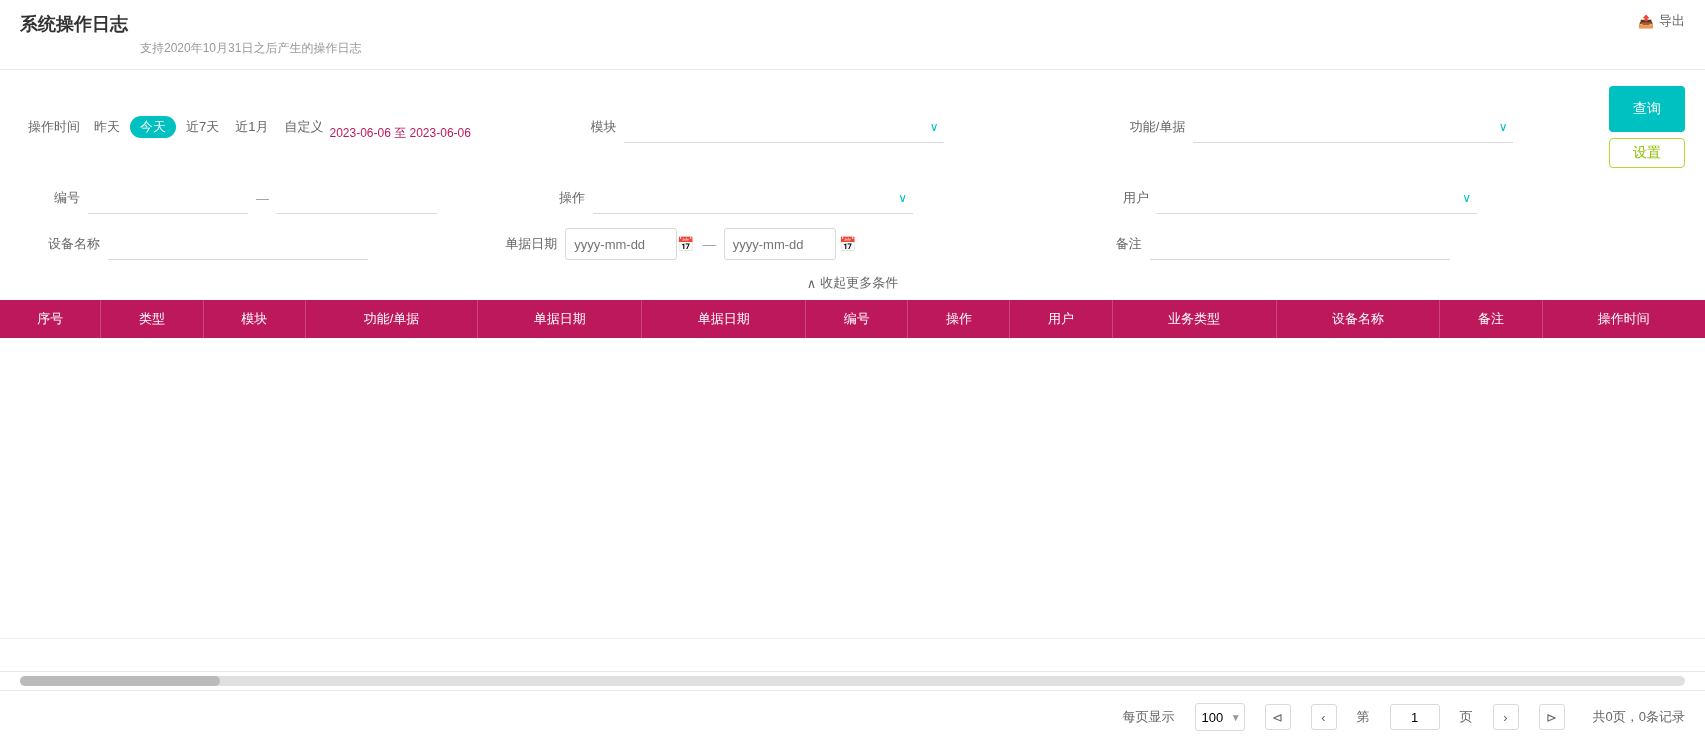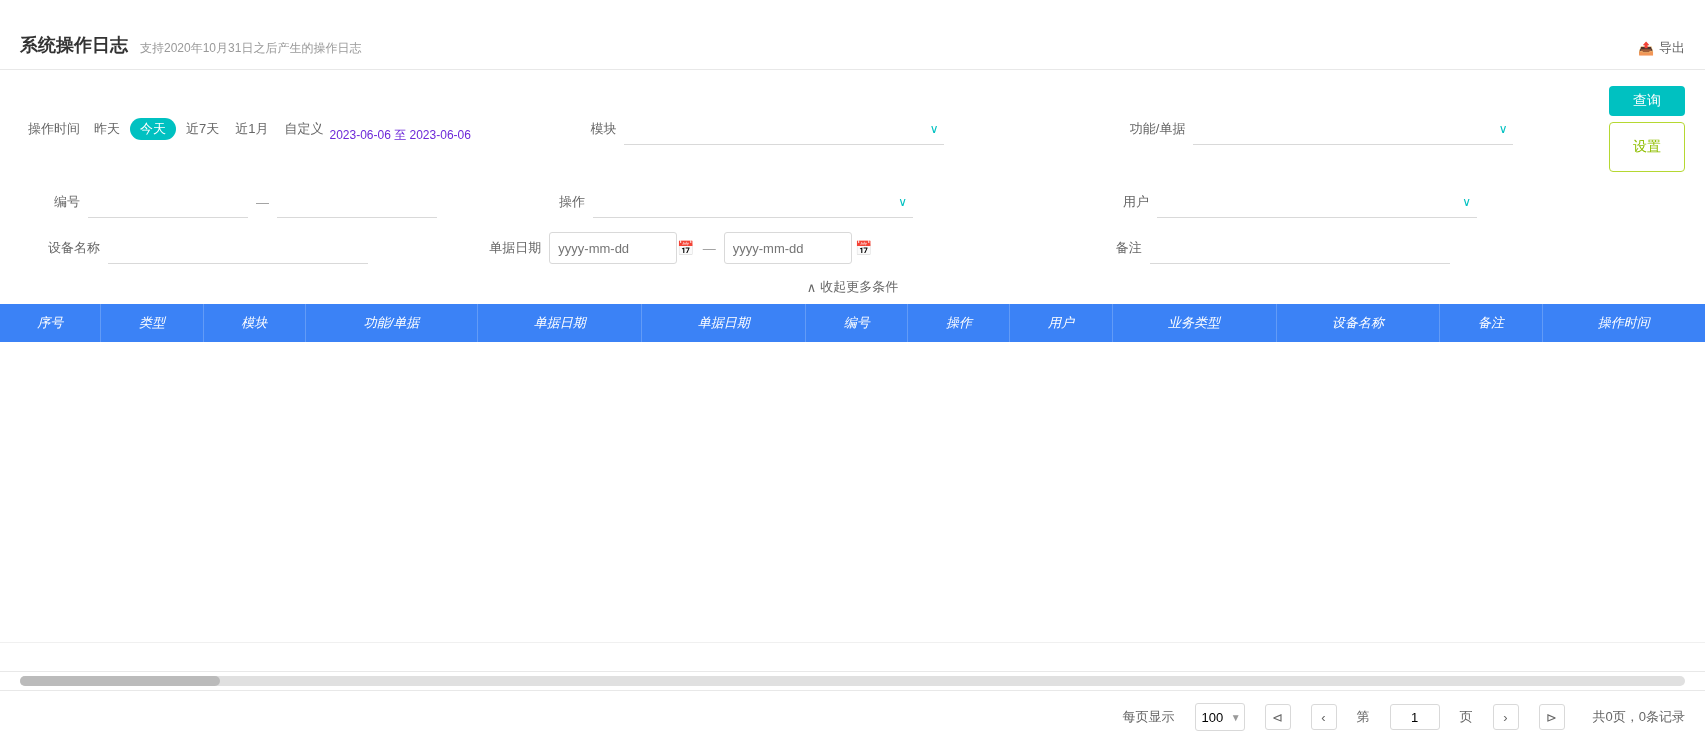--- a/index.html
+++ b/index.html
@@ -1,63 +1,63 @@
 <!DOCTYPE html>
 <html><head>
   <meta charset="utf-8">
   <style>
     * { box-sizing: border-box; margin: 0; padding: 0; }
     body { font-family: 'Microsoft YaHei', Arial, sans-serif; font-size: 13px; background: #f0f2f5; color: #333; }
 
     .page-container { width: 1705px; min-height: 743px; background: #f0f2f5; display: flex; flex-direction: column; }
 
     
-    .page-header { background: #fff; padding: 12px 20px; display: flex; align-items: flex-end; border-bottom: 1px solid #e8e8e8; }
+    .page-header { background: #fff; padding: 12px 20px; display: flex; align-items: flex-start; border-bottom: 1px solid #e8e8e8; }
     .page-title { font-size: 18px; font-weight: bold; color: #333; margin-right: 12px; }
     .page-subtitle { font-size: 12px; color: #999; margin-top: 28px; }
     .header-actions { margin-left: auto; display: flex; align-items: center; gap: 8px; }
     .export-btn { display: flex; align-items: center; gap: 4px; background: none; border: none; color: #666; cursor: pointer; font-size: 13px; }
     .filter-row { display: flex; align-items: center; margin-bottom: 14px; gap: 0; }
     .filter-label { color: #666; min-width: 60px; text-align: right; margin-right: 8px; white-space: nowrap; }
     .filter-label-wide { min-width: 80px; }
 
     
     .time-filter-group { display: flex; flex-direction: row; }
     .time-btns { display: flex; align-items: center; gap: 4px; }
     .time-btn { background: none; border: none; cursor: pointer; color: #666; font-size: 13px; padding: 2px 6px; border-radius: 3px; }
     .time-btn.active { background: #00c1c1; color: #fff; border-radius: 12px; padding: 2px 10px; }
-    .time-range { font-size: 12px; color: #6d28d9; margin-top: 12px; text-align: center; }
+    .time-range { font-size: 12px; color: #be185d; margin-top: 12px; text-align: center; }
 
     
     .select-wrapper { position: relative; display: inline-flex; align-items: center; }
     .select-field { width: 220px; height: 32px; border: none; border-bottom: 1px solid #d9d9d9; outline: none; background: transparent; color: #333; font-size: 13px; padding: 0 28px 0 4px; appearance: none; cursor: pointer; }
     .select-arrow { position: absolute; right: 6px; color: #00c1c1; pointer-events: none; font-size: 12px; }
     .select-wide { width: 320px; }
 
     
     .input-field { height: 32px; border: none; border-bottom: 1px solid #d9d9d9; outline: none; background: transparent; color: #333; font-size: 13px; padding: 0 4px; }
     .input-short { width: 160px; }
 
     .dash { margin: 0 8px; color: #999; }
-    .date-input { width: 128px; height: 32px; border: 1px solid #d9d9d9; border-radius: 3px; outline: none; background: #fff; color: #be185d; font-size: 13px; padding: 0 8px; }
+    .date-input { width: 112px; height: 32px; border: 1px solid #d9d9d9; border-radius: 3px; outline: none; background: #fff; color: #be185d; font-size: 13px; padding: 0 8px; }
     .date-icon { color: #00c1c1; cursor: pointer; font-size: 14px; }
     .filter-col-fixed { display: flex; align-items: center; }
 
     
     .collapse-row { display: flex; justify-content: center; margin-top: 4px; }
     .collapse-btn { background: none; border: none; color: #666; cursor: pointer; font-size: 13px; display: flex; align-items: center; gap: 4px; }
 
     
-    .query-btn { background: #00c1c1; color: #fff; border: none; border-radius: 4px; padding: 6px 24px; font-size: 14px; cursor: pointer; }
-    .settings-btn { background: #fff; color: #333; border: 1px solid #b5d832; color: #8fbe00; border-radius: 4px; padding: 15px 20px; font-size: 14px; cursor: pointer; }
+    .query-btn { background: #00c1c1; color: #fff; border: none; border-radius: 4px; padding: 14px 24px; font-size: 14px; cursor: pointer; }
+    .settings-btn { background: #fff; color: #333; border: 1px solid #b5d832; color: #8fbe00; border-radius: 4px; padding: 5px 20px; font-size: 14px; cursor: pointer; }
 
     
     .table-container { flex: 1; background: #fff; overflow-x: auto; }
     .data-table { width: 100%; border-collapse: collapse; }
-    .data-table thead tr { background: #3b82f6; font-style: italic; }
+    .data-table thead tr { background: #be185d; }
     .data-table thead th { color: #fff; padding: 10px 8px; text-align: center; font-weight: normal; font-size: 13px; white-space: nowrap; border-right: 1px solid rgba(255,255,255,0.2); }
     .data-table thead th:last-child { border-right: none; }
     .data-table tbody tr:nth-child(even) { background: #f9f9f9; }
     .data-table tbody td { padding: 10px 8px; text-align: center; border-bottom: 1px solid #f0f0f0; }
     .empty-area { height: 300px; }
 
     
     .scrollbar-area { background: #fff; padding: 4px 0; border-top: 1px solid #e8e8e8; }
     .fake-scrollbar { height: 10px; margin: 0 20px; background: #e0e0e0; border-radius: 5px; }
     .fake-scrollbar-inner { width: 200px; height: 10px; background: #bbb; border-radius: 5px; }

